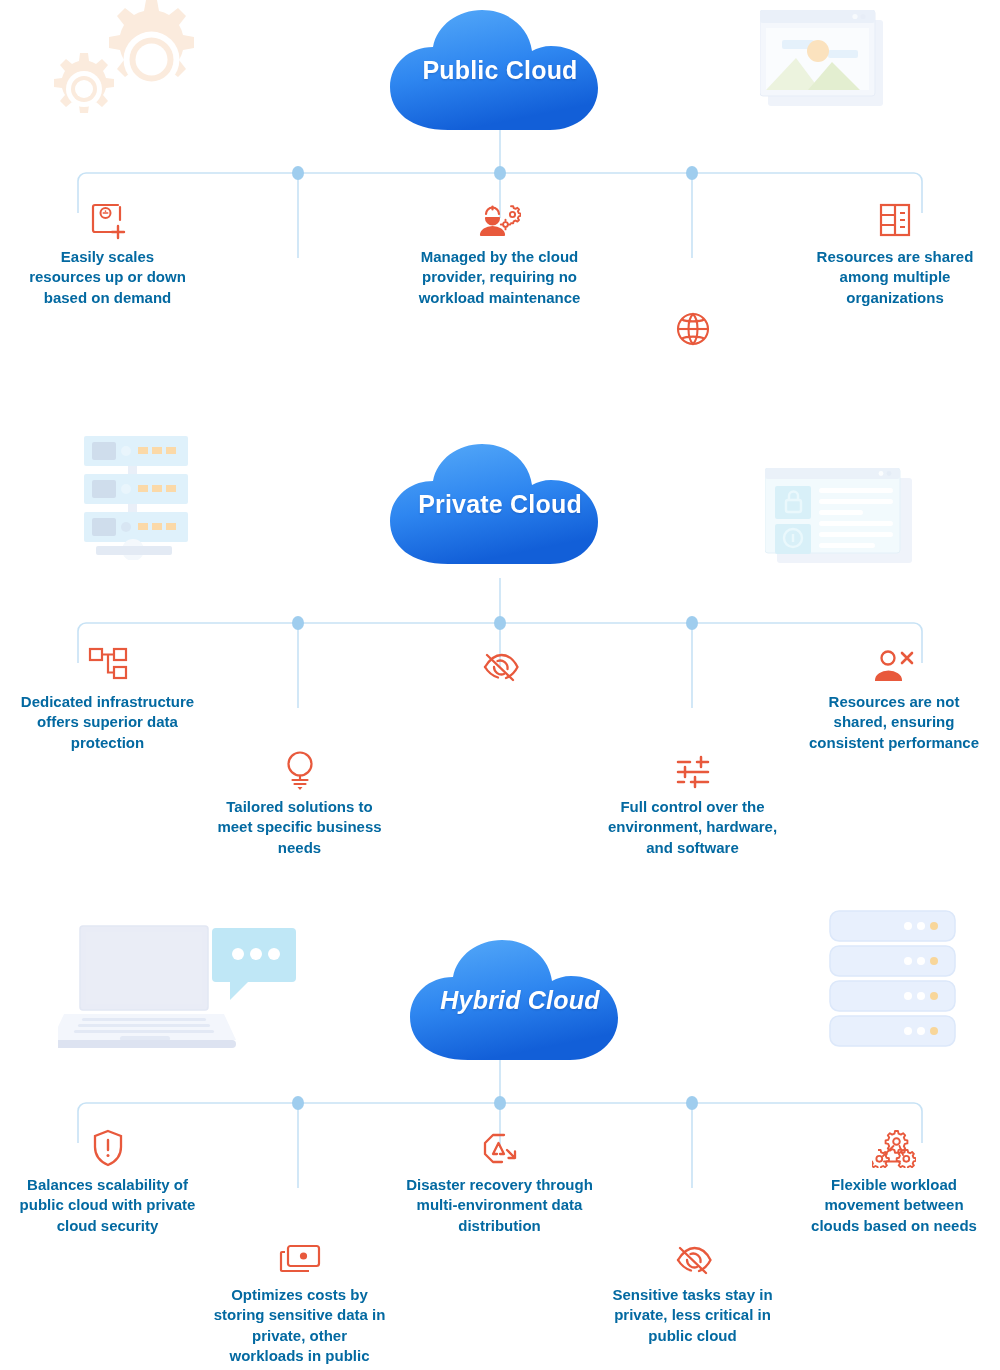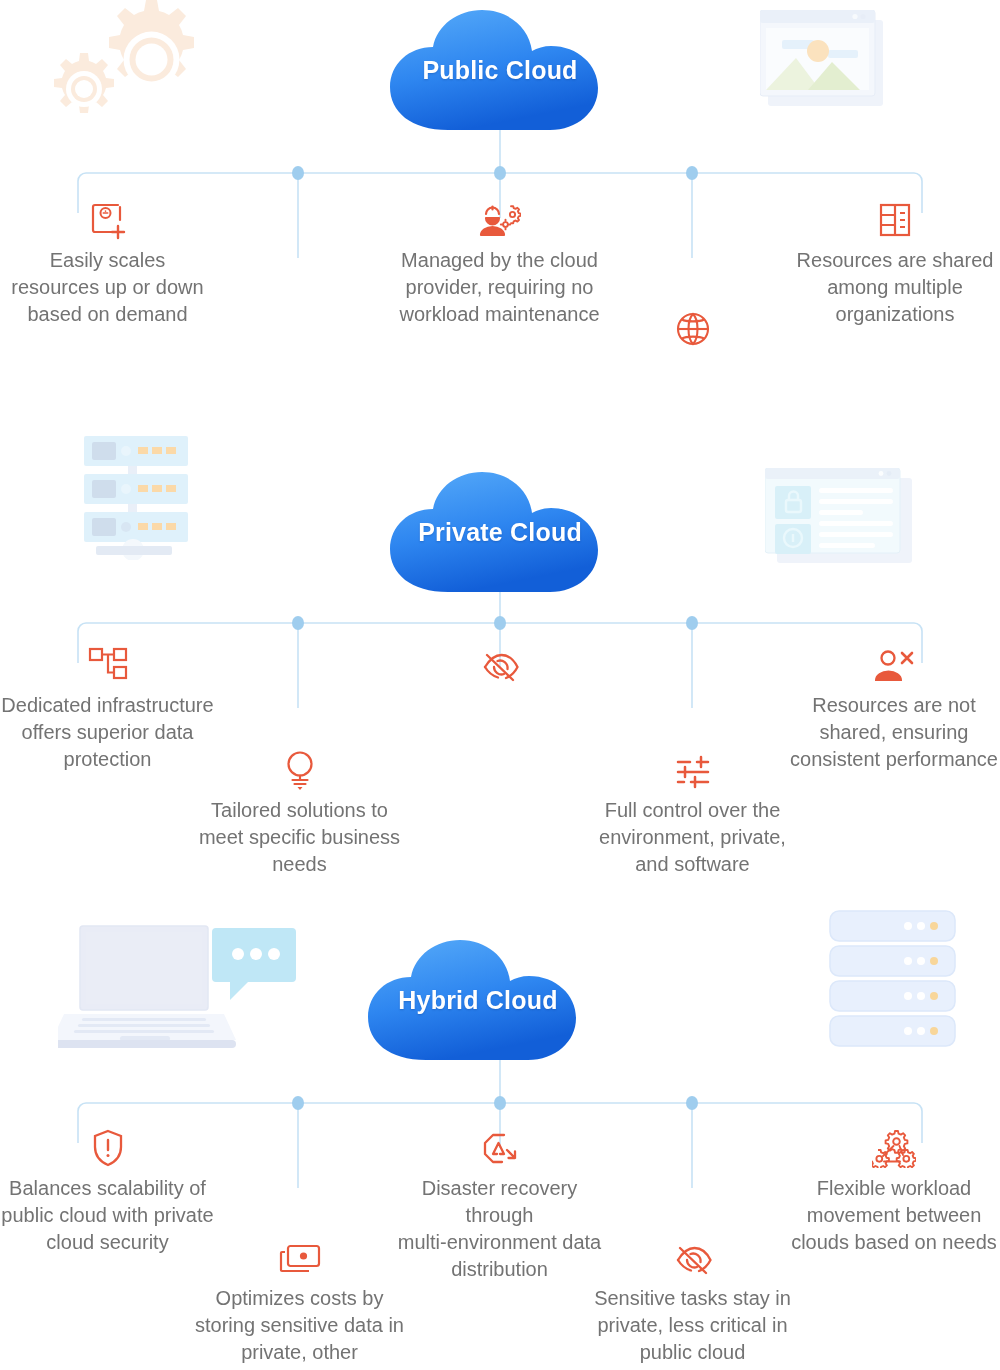--- a/index.html
+++ b/index.html
@@ -28,22 +28,22 @@
 
   
   .conn{position:absolute;}
   .conn svg{display:block;overflow:visible;}
 
   
   .feat{position:absolute;text-align:center;}
   .feat .ic{height:42px;display:flex;align-items:flex-end;justify-content:center;margin-bottom:7px;}
   .feat .ic svg{display:block;}
   .feat .tx{
-    font-size:20px;line-height:1.35;color:#737373;
-    font-weight:400;white-space:pre-line;
+    font-size:15px;line-height:1.35;color:#0369a1;
+    font-weight:700;white-space:pre-line;
   }
 </style>
 </head>
 <body>
 
 <div class="stage">
 
   <div class="deco" style="left:38px;top:-4px;">
     <svg width="190" height="135" viewBox="0 0 190 135">
       <g fill="#FBEBDD">
@@ -253,29 +253,29 @@
   </div>
 
   <div class="cloud" style="left:385px;top:8px;">
     <svg viewBox="0 0 230 125" preserveAspectRatio="none">
       <path d="M63 122 C26 122 5 104 5 79 C5 56 24 39 48 39 C52 17 73 2 97 2 C123 2 144 19 147 43 C152 40 159 38 166 38 C193 38 213 57 213 80 C213 104 192 122 165 122 Z" fill="url(#cg)"></path>
     </svg>
     <div class="cloud-label">Public
 Cloud</div>
   </div>
 
-  <div class="cloud" style="left:385px;top:470px;">
+  <div class="cloud" style="left:385px;top:442px;">
     <svg viewBox="0 0 230 125" preserveAspectRatio="none">
       <path d="M63 122 C26 122 5 104 5 79 C5 56 24 39 48 39 C52 17 73 2 97 2 C123 2 144 19 147 43 C152 40 159 38 166 38 C193 38 213 57 213 80 C213 104 192 122 165 122 Z" fill="url(#cg)"></path>
     </svg>
     <div class="cloud-label">Private
 Cloud</div>
   </div>
 
-  <div class="cloud" style="left:363px;top:938px;">
+  <div class="cloud" style="left:405px;top:938px;font-style:italic;">
     <svg viewBox="0 0 230 125" preserveAspectRatio="none">
       <path d="M63 122 C26 122 5 104 5 79 C5 56 24 39 48 39 C52 17 73 2 97 2 C123 2 144 19 147 43 C152 40 159 38 166 38 C193 38 213 57 213 80 C213 104 192 122 165 122 Z" fill="url(#cg)"></path>
     </svg>
     <div class="cloud-label">Hybrid
 Cloud</div>
   </div>
 
   <div class="feat" style="left:0px;top:198px;width:215px;">
     <div class="ic">
       <svg width="40" height="40" viewBox="0 0 40 40" fill="none" stroke="#E8593C" stroke-width="2.2" stroke-linecap="round">
@@ -384,21 +384,21 @@
       <svg width="40" height="36" viewBox="0 0 40 36" fill="none" stroke="#E8593C" stroke-width="2.5" stroke-linecap="round">
         <path d="M5 8 H17 M24 8 H35"></path>
         <path d="M28 3 V13"></path>
         <path d="M5 18 H35"></path>
         <path d="M12 13 V23"></path>
         <path d="M5 28 H11 M18 28 H35"></path>
         <path d="M22 23 V33"></path>
       </svg>
     </div>
     <div class="tx">Full control over the
-environment, private,
+environment, hardware,
 and software</div>
   </div>
 
   <div class="feat" style="left:788px;top:643px;width:212px;">
     <div class="ic">
       <svg width="42" height="36" viewBox="0 0 42 36" fill="none" stroke="#E8593C" stroke-width="2.3" stroke-linecap="round">
         <circle cx="15" cy="9" r="6.5"></circle>
         <path d="M3 31 a12.5 8.5 0 0 1 25 0 Z" fill="#E8593C" stroke-width="2"></path>
         <path d="M29 4 L39 14 M39 4 L29 14" stroke-width="2.6"></path>
       </svg>

